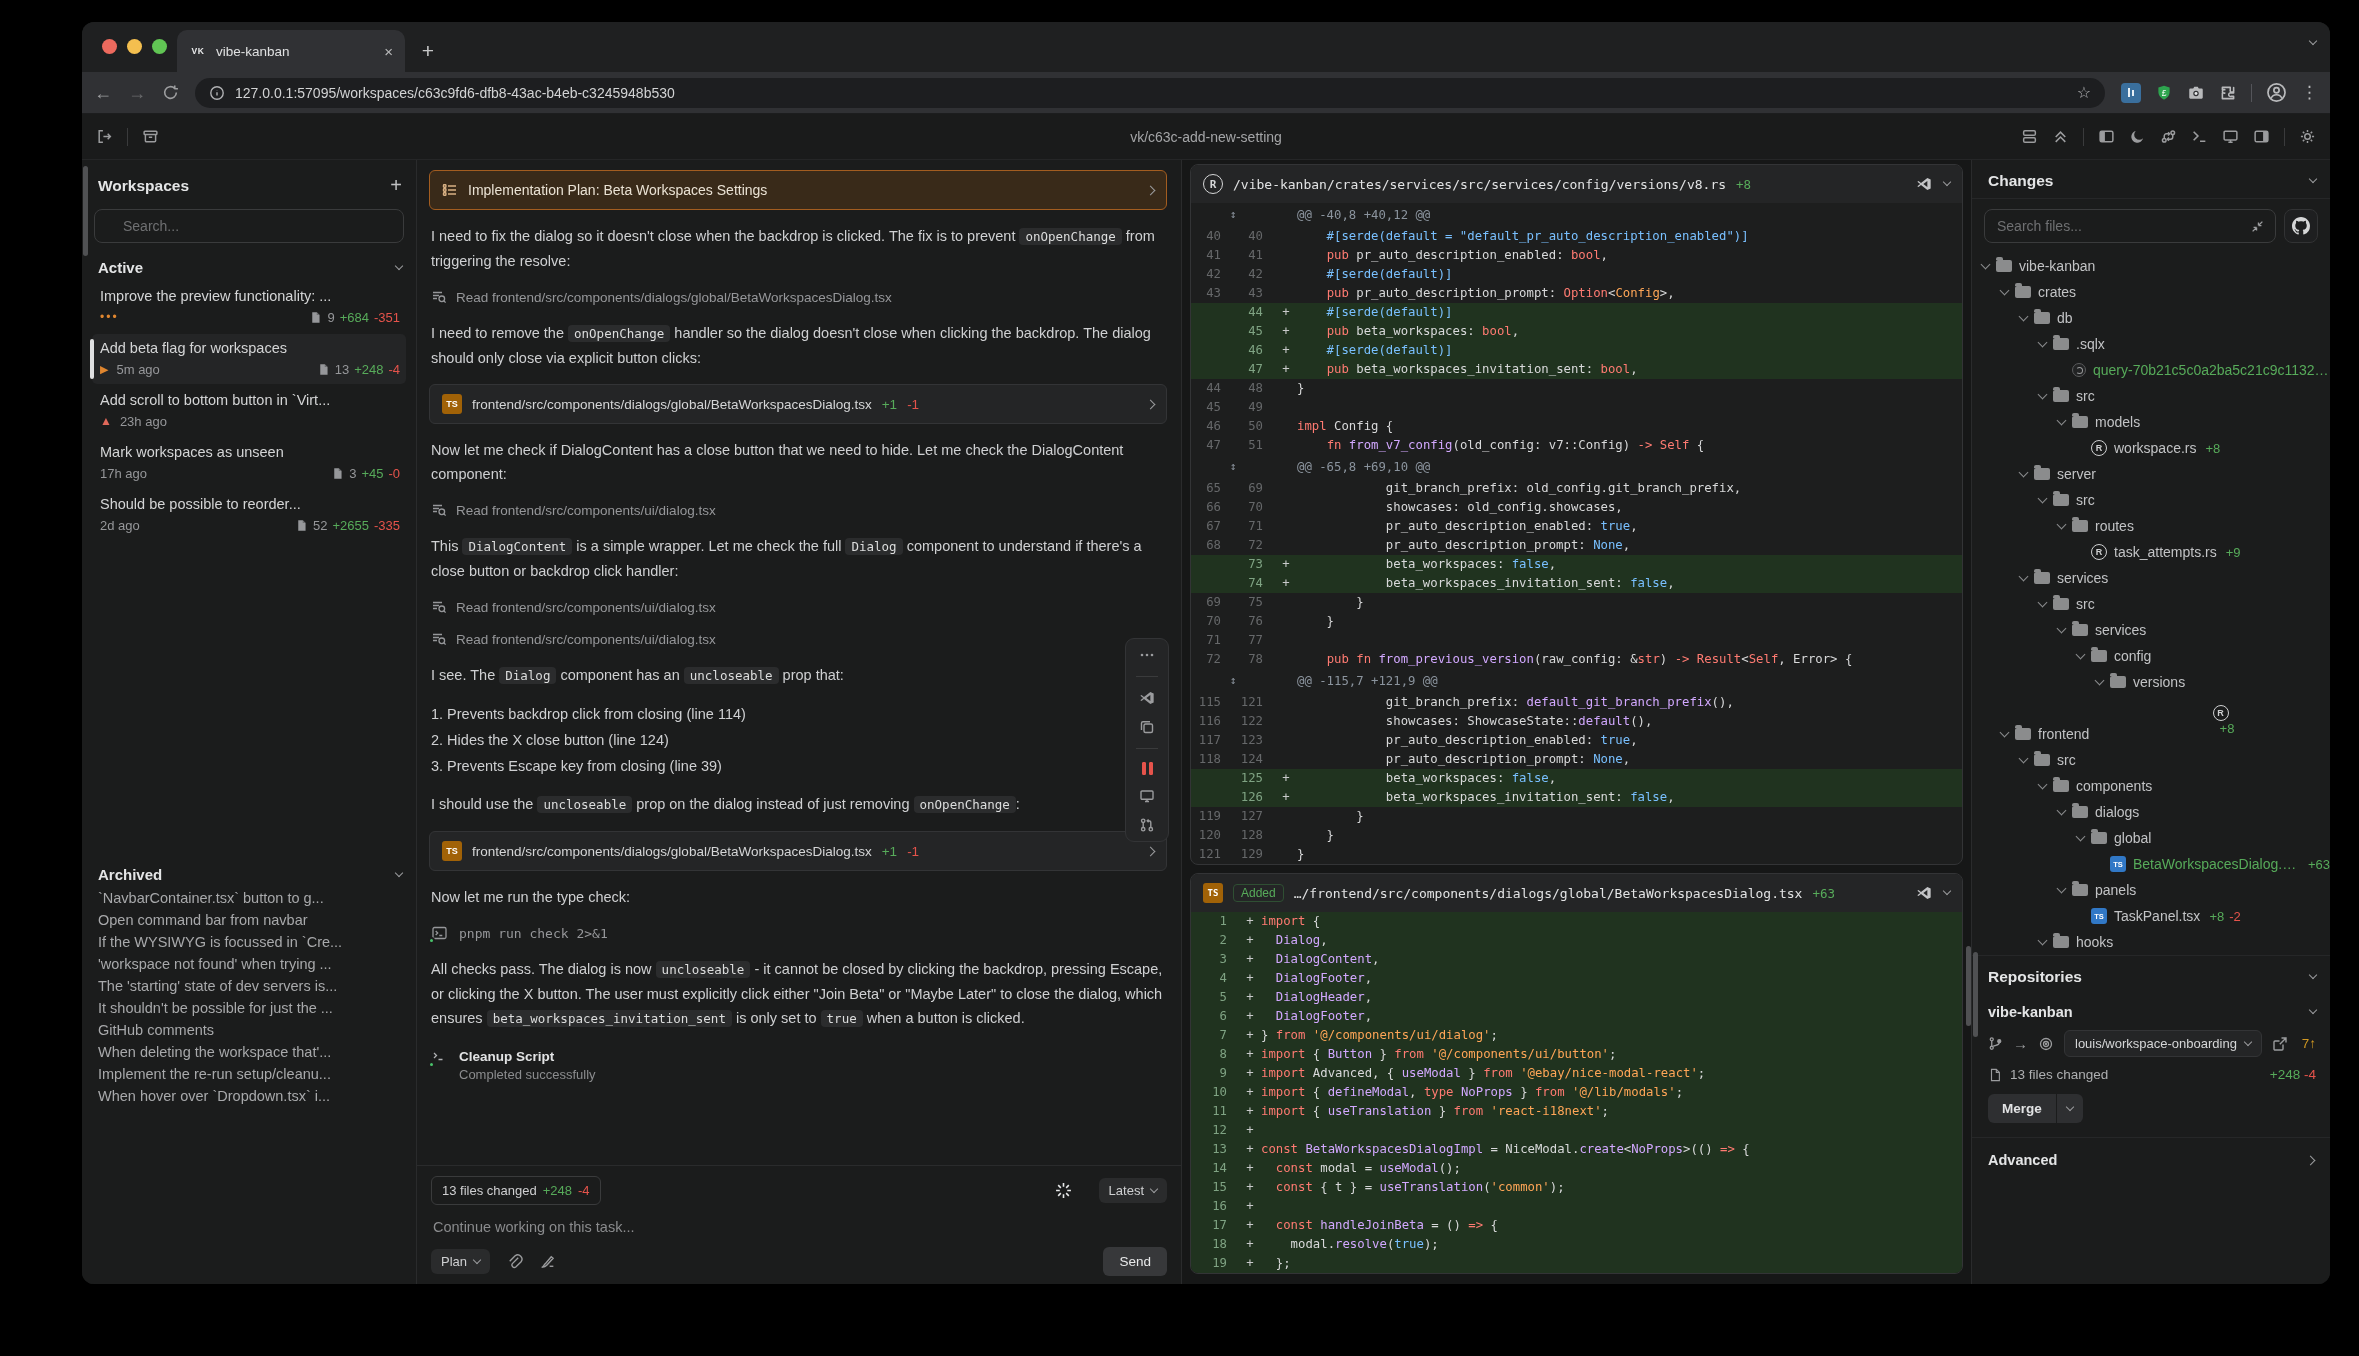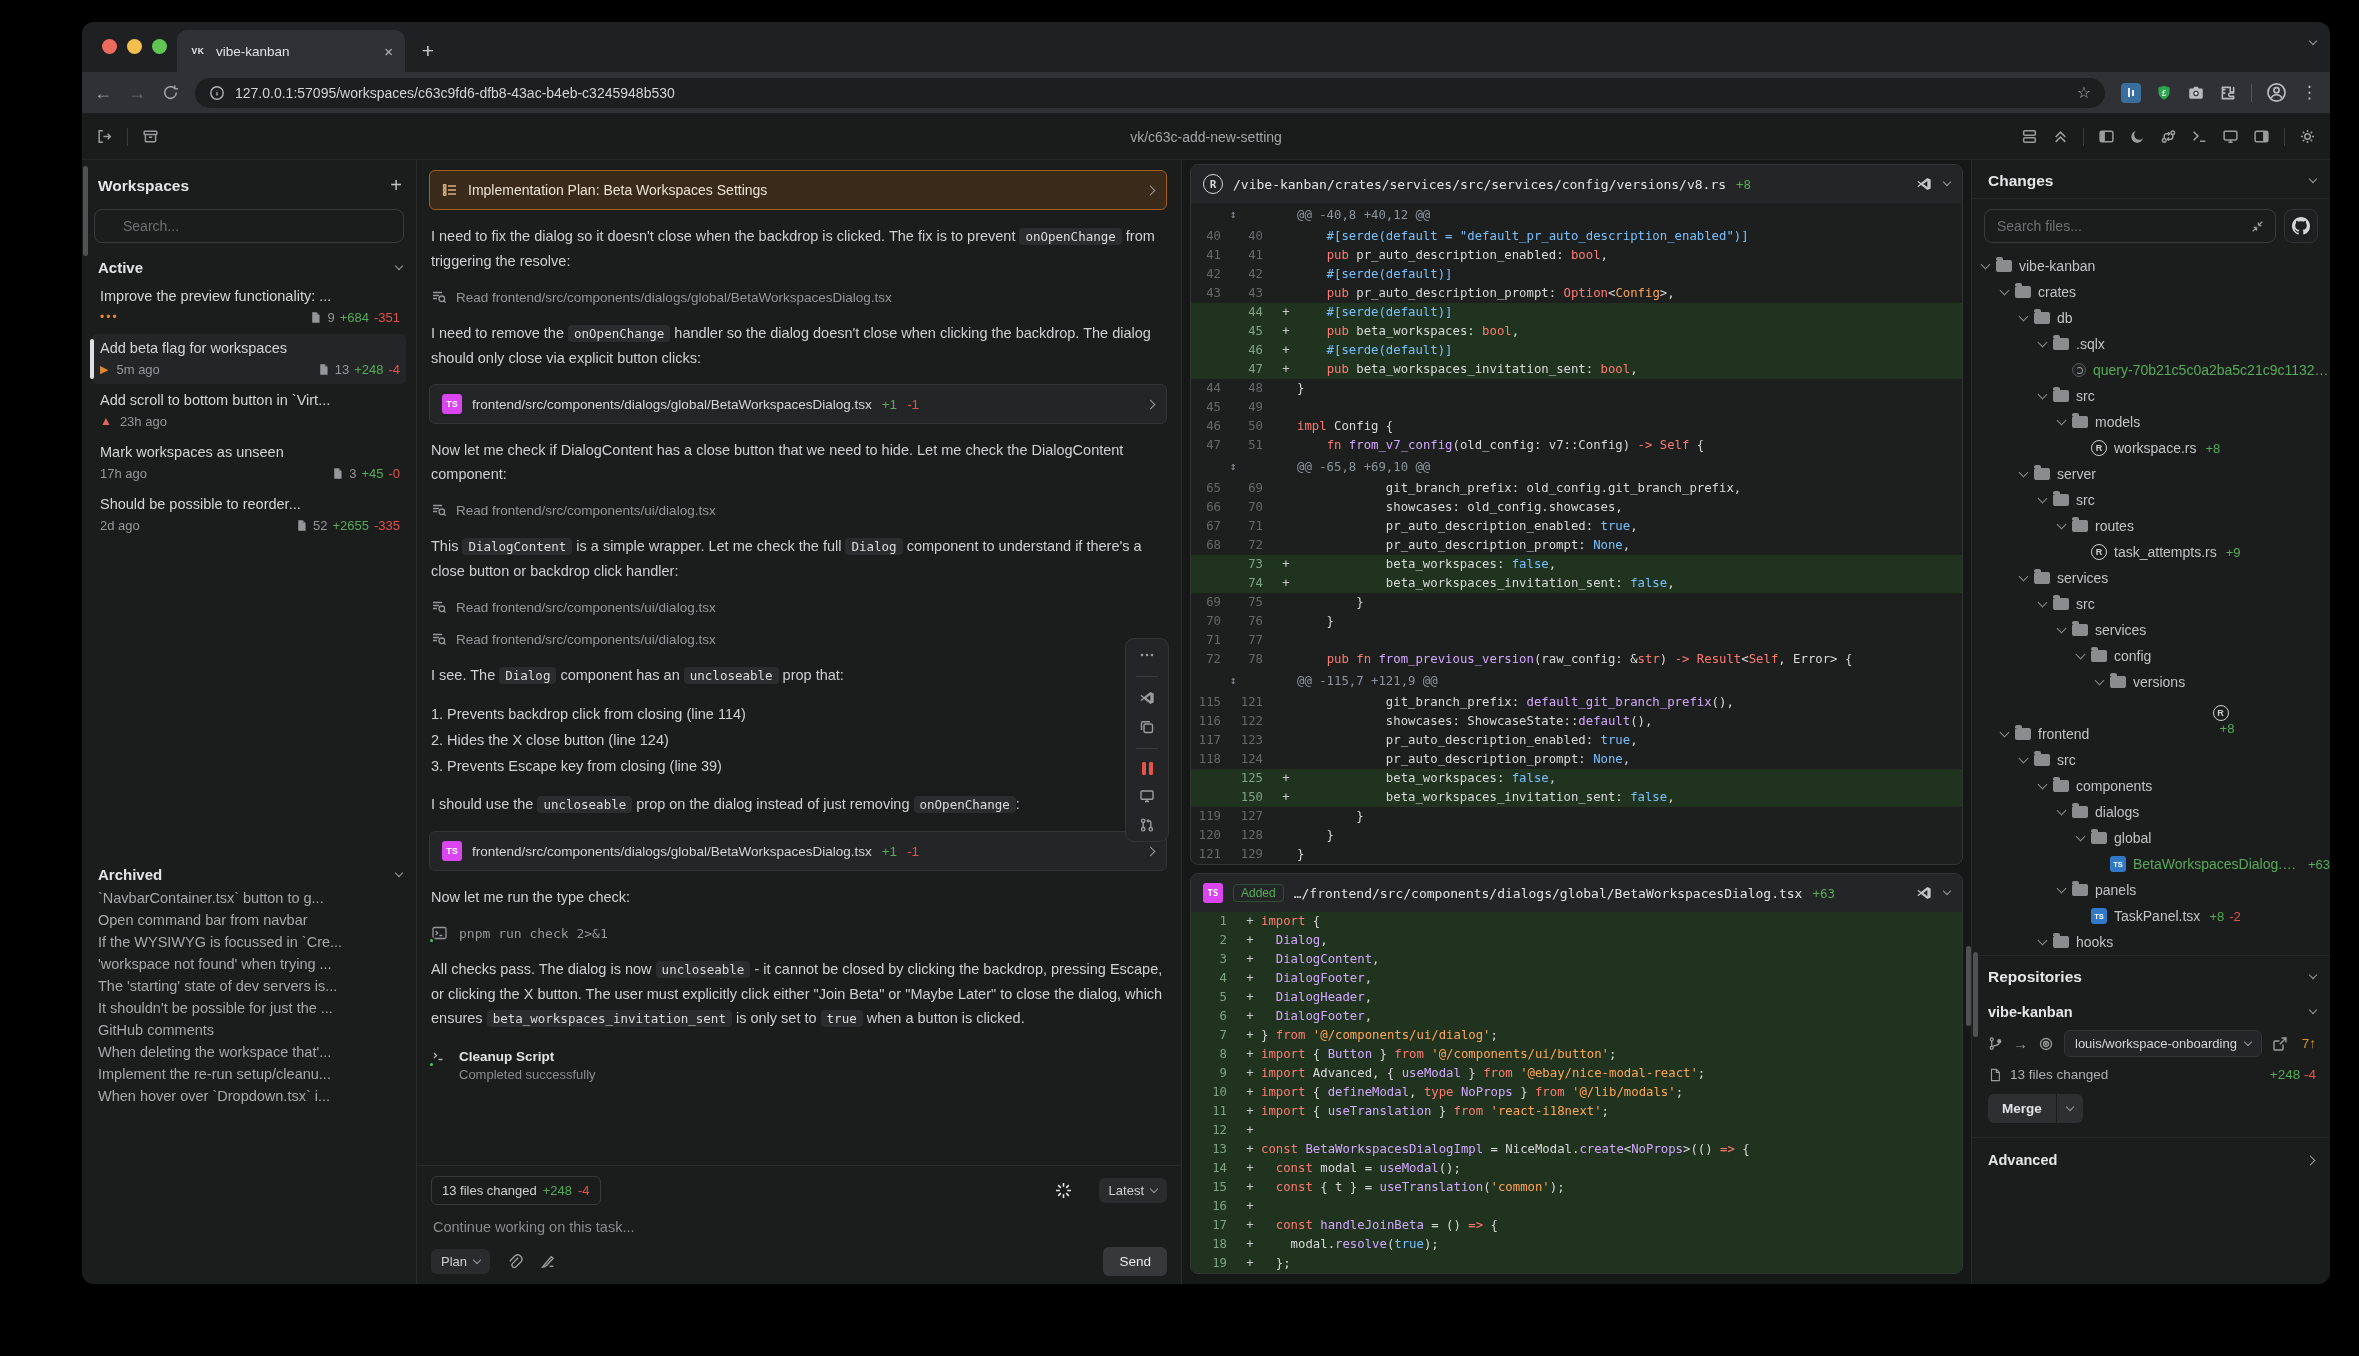--- a/index.html
+++ b/index.html
@@ -59,21 +59,21 @@
   .arow{padding:3px 16px;color:#a8a9ab;font-size:14.5px;white-space:nowrap;overflow:hidden;text-overflow:ellipsis;}
   
   .chatscroll{flex:1;overflow:hidden;padding:10px 14px 0 12px;}
   .banner{border:1px solid #a35d20;background:#392a19;border-radius:6px;height:40px;display:flex;align-items:center;gap:10px;padding:0 12px;color:#eae2d4;font-size:14px;}
   .banner .cvr{margin-left:auto;color:#b98a56;}
   .cp{color:#cfd0d2;font-size:14.5px;line-height:24px;margin:14px 2px;}
   .cp.li{margin:2px 2px;}
   .ic{font-family:"DejaVu Sans Mono",monospace;font-size:12.5px;background:#2b2c2d;border-radius:4px;padding:1px 6px;color:#dcdddd;}
   .toolrow{display:flex;align-items:center;gap:9px;color:#96979a;font-size:13.5px;margin:16px 2px;}
   .filecard{border:1px solid #333436;background:#242526;border-radius:6px;height:40px;display:flex;align-items:center;gap:10px;padding:0 12px;margin:14px 0;font-size:13.5px;color:#d5d6d7;}
-  .tsbadge{width:20px;height:20px;border-radius:3px;background:#d946ef;color:#fff;font-size:9px;font-weight:bold;display:flex;align-items:center;justify-content:center;flex:none;}
+  .tsbadge{width:20px;height:20px;border-radius:3px;background:#a16207;color:#fff;font-size:9px;font-weight:bold;display:flex;align-items:center;justify-content:center;flex:none;}
   .filecard .cvr{margin-left:auto;color:#8b8c8e;}
   .termrow{display:flex;align-items:center;gap:10px;margin:16px 2px;color:#96979a;font-size:13px;font-family:"DejaVu Sans Mono",monospace;}
   .termic{position:relative;width:18px;height:16px;flex:none;color:#96979a;}
   .gdot{position:absolute;left:-3px;bottom:-3px;width:7px;height:7px;border-radius:50%;background:#4ac26b;border:2px solid #1b1c1c;}
   .cleanup{display:flex;gap:10px;margin:18px 2px;}
   .cleanup .ct{color:#e2e3e4;font-size:13.5px;font-weight:bold;}
   .cleanup .cs{color:#8b8c8e;font-size:13px;margin-top:3px;}
   .composer{border-top:1px solid #2a2b2c;padding:10px 14px 8px 14px;}
   .comp-top{display:flex;align-items:center;}
   .fchip{border:1px solid #3a3b3c;border-radius:6px;padding:6px 10px;font-size:13px;color:#cfcfd1;display:inline-flex;gap:6px;}
@@ -813,21 +813,21 @@
 
               <span class="lno old"></span>
               <span class="lno new">125</span>
               <span class="sign">+</span>
               <span class="codeseg"><span>            beta_workspaces: </span><span class="tk-blu">false</span><span>,</span></span>
             </div>
 
             <div class="drow add">
 
               <span class="lno old"></span>
-              <span class="lno new">150</span>
+              <span class="lno new">126</span>
               <span class="sign">+</span>
               <span class="codeseg"><span>            beta_workspaces_invitation_sent: </span><span class="tk-blu">false</span><span>,</span></span>
             </div>
 
             <div class="drow">
 
               <span class="lno old">119</span>
               <span class="lno new">127</span>
               <span class="sign"></span>
               <span class="codeseg"><span>        }</span></span>

